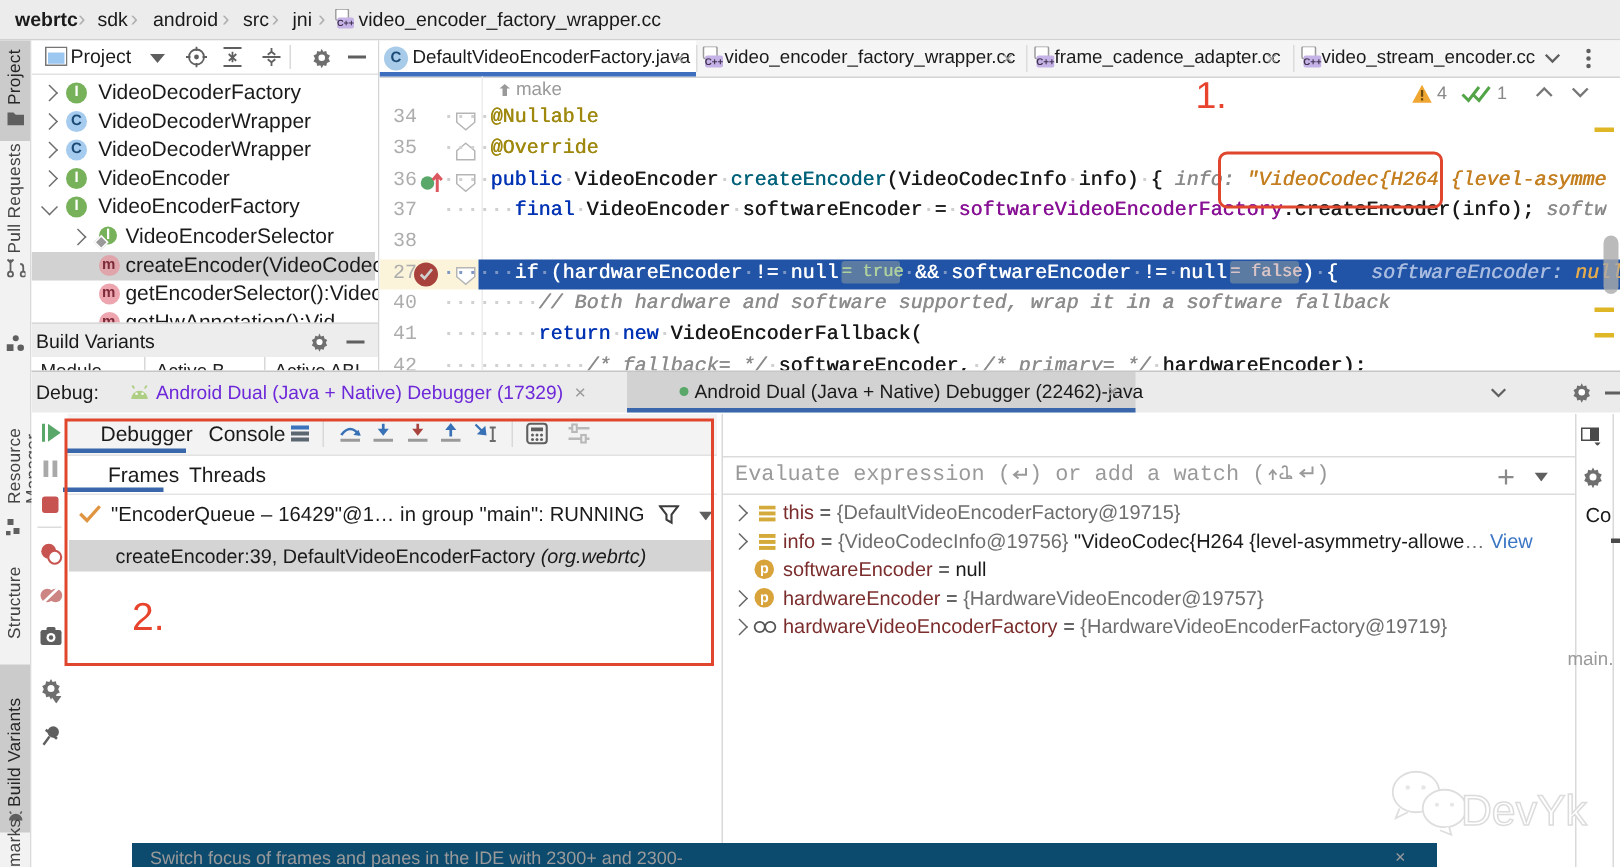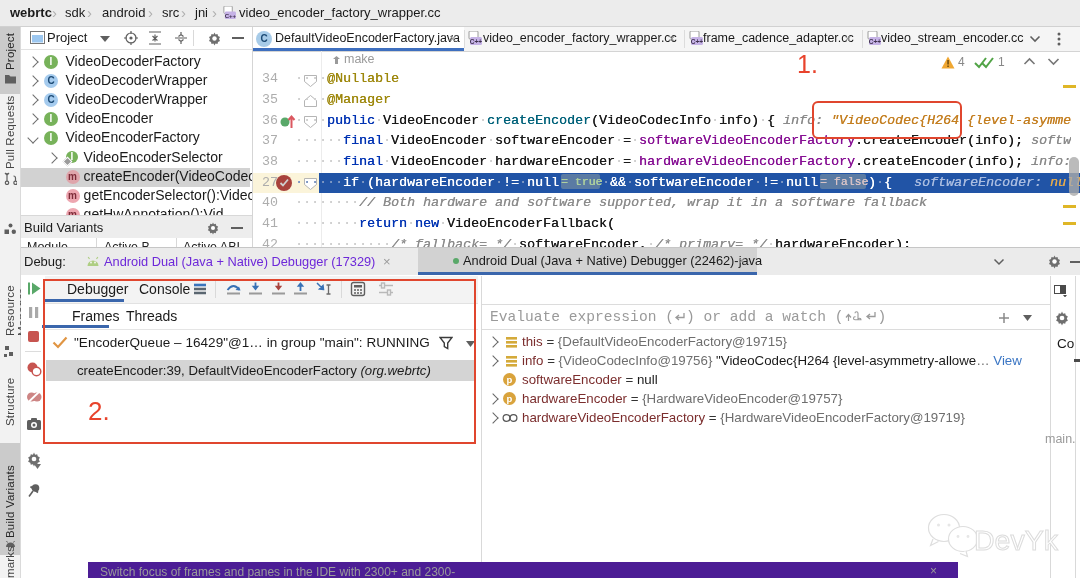--- a/index.html
+++ b/index.html
@@ -269,24 +269,23 @@
       </svg>
  <svg class="a" style="left:22px;top:147px" width="18" height="18" viewBox="0 0 18 18">
         <circle cx="9" cy="9" r="8" fill="#a8423c"></circle>
         <path d="M5.5 9 L8 11.5 L13 5.5" stroke="#cfcfcf" stroke-width="1.8" fill="none"></path>
       </svg>
  <svg class="a" style="left:50px;top:150px" width="15" height="14" viewBox="0 0 15 14">
         <path d="M1.5 1.5 h12 v6 l-6 5 l-6 -5 z" fill="#fff" stroke="#b5b5b5"></path>
       </svg>
 
  <div class="codeline cl-clip" style="top:42.2px"><span style="margin-left:42px"></span><span class="ws">····</span><span class="ann">@Nullable</span></div>
- <div class="codeline cl-clip" style="top:62.9px"><span style="margin-left:42px"></span><span class="ws">····</span><span class="ann">@Manager</span></div>
+ <div class="codeline cl-clip" style="top:62.9px"><span style="margin-left:42px"></span><span class="ws">····</span><span class="ann">@Override</span></div>
  <div class="codeline cl-clip" style="top:83.6px"><span style="margin-left:42px"></span><span class="ws">····</span><span class="kw">public</span><span class="ws">·</span>VideoEncoder<span class="ws">·</span><span class="mth">createEncoder</span>(VideoCodecInfo<span class="ws">·</span>info)<span class="ws">·</span>{<span class="hl">&nbsp;info:&nbsp;</span><span class="hv">"VideoCodec{H264&nbsp;{level-asymmetry</span></div>
  <div class="codeline cl-clip" style="top:104.3px"><span style="margin-left:42px"></span><span class="ws">······</span><span class="kw">final</span><span class="ws">·</span>VideoEncoder<span class="ws">·</span>softwareEncoder<span class="ws">·</span>=<span class="ws">·</span><span class="fld">softwareVideoEncoderFactory</span>.createEncoder(info);<span class="hl">&nbsp;softwareEncoder:&nbsp;null</span></div>
- <div class="codeline cl-clip" style="top:125px"><span style="margin-left:42px"></span><span class="ws">······</span><span class="kw">final</span><span class="ws">·</span>VideoEncoder<span class="ws">·</span>hardwareEncoder<span class="ws">·</span>=<span class="ws">·</span><span class="fld">hardwareVideoEncoderFactory</span>.createEncoder(info);<span class="hl">&nbsp;info:&nbsp;</span></div>
  <div class="codeline" style="top:145.7px;color:#fff"><span style="margin-left:42px"></span><span class="ws9">······</span><span class="kw9">if</span><span class="ws9">·</span>(hardwareEncoder<span class="ws9">·</span>!=<span class="ws9">·</span>null<span class="badge" style="width:39px;margin:0 2px;color:#aed09e">=&nbsp;true</span><span class="ws9">·</span>&amp;&amp;<span class="ws9">·</span>softwareEncoder<span class="ws9">·</span>!=<span class="ws9">·</span>null<span class="badge" style="width:46px;margin:0 2px;color:#d8c3c6">=&nbsp;false</span>)<span class="ws9">·</span>{<span class="hl9" style="margin-left:22px">softwareEncoder:&nbsp;</span><span class="hv9">null</span></div>
  <div class="codeline cl-clip" style="top:166.4px"><span style="margin-left:42px"></span><span class="ws">········</span><span class="cmt">// Both hardware and software supported, wrap it in a software fallback</span></div>
  <div class="codeline cl-clip" style="top:187.1px"><span style="margin-left:42px"></span><span class="ws">········</span><span class="kw">return</span><span class="ws">·</span><span class="kw">new</span><span class="ws">·</span>VideoEncoderFallback(</div>
  <div class="codeline cl-clip" style="top:207.8px"><span style="margin-left:42px"></span><span class="ws">············</span><span class="cmt">/* fallback= */</span><span class="ws">·</span>softwareEncoder,<span class="ws">·</span><span class="cmt">/* primary= */</span><span class="ws">·</span>hardwareEncoder);</div>
 
  <div class="a" style="left:816px;top:130px;width:10px;height:39px;background:rgba(170,170,170,.8);border-radius:5px"></div>
  <div class="a" style="left:810px;top:58px;width:13px;height:3px;background:#dfb626"></div>
  <div class="a" style="left:810px;top:178px;width:13px;height:3px;background:#dfb626"></div>
  <div class="a" style="left:810px;top:195px;width:13px;height:3px;background:#dfb626"></div>
 
@@ -507,17 +506,17 @@
         </g>
         <g fill="#e6e6e6" stroke="none">
           <circle cx="16.5" cy="15" r="1.5"></circle>
           <circle cx="27" cy="15" r="1.5"></circle>
           <circle cx="36" cy="26.5" r="1.4"></circle>
           <circle cx="46" cy="26.5" r="1.4"></circle>
         </g>
         <text x="52" y="40" font-size="28.5" fill="#fff" stroke="#dcdcdc" stroke-width="1" font-family="Liberation Sans">DevYk</text>
       </svg>
 
- <div class="a" style="left:67px;top:314px;width:870px;height:17px;background:#4c1d95">
+ <div class="a" style="left:67px;top:314px;width:870px;height:17px;background:#0c4a6e">
    <div class="a" style="left:12px;top:3px;font-size:12px;color:#9a9a9a">Switch focus of frames and panes in the IDE with 2300+ and 2300-</div>
    <div class="a" style="left:842px;top:2px;font-size:12px;color:#9a9a9a">×</div>
  </div>
 </div>
 </div>
 </body></html>

